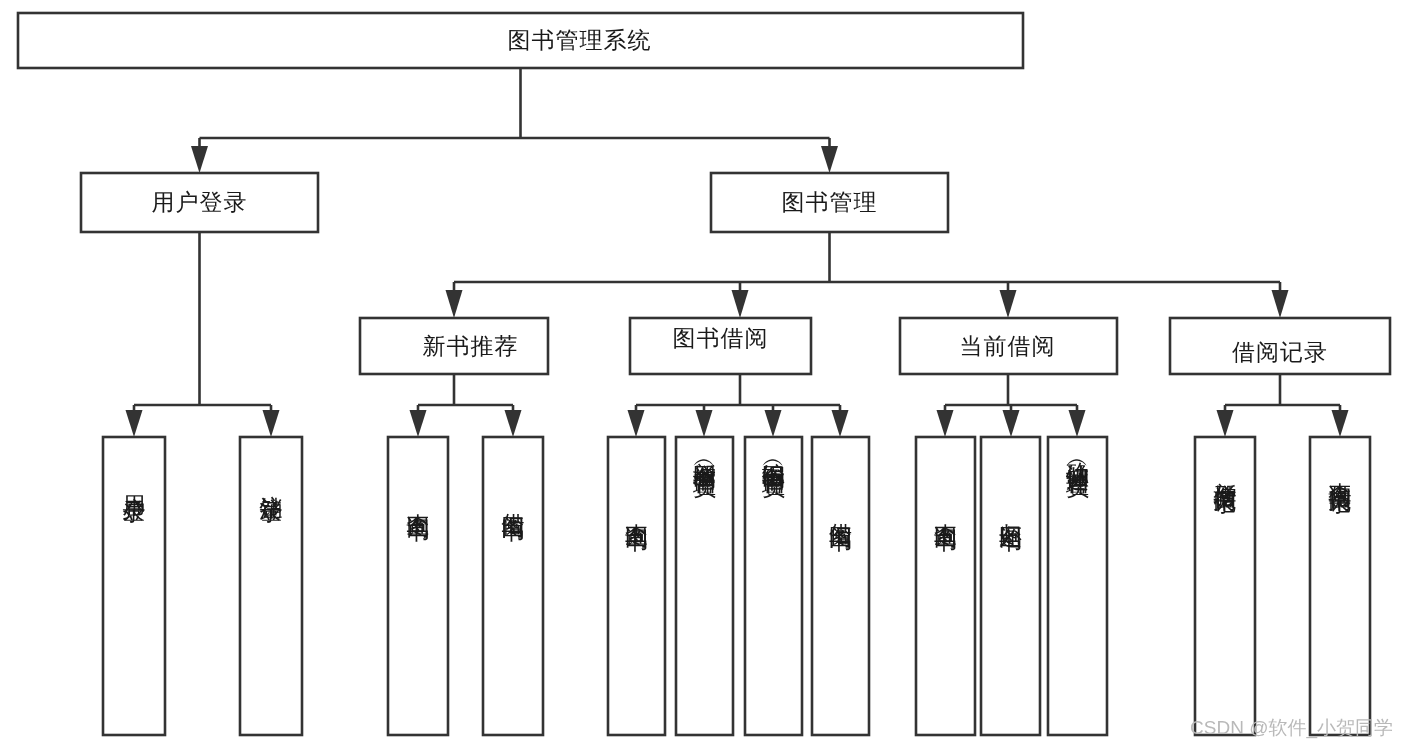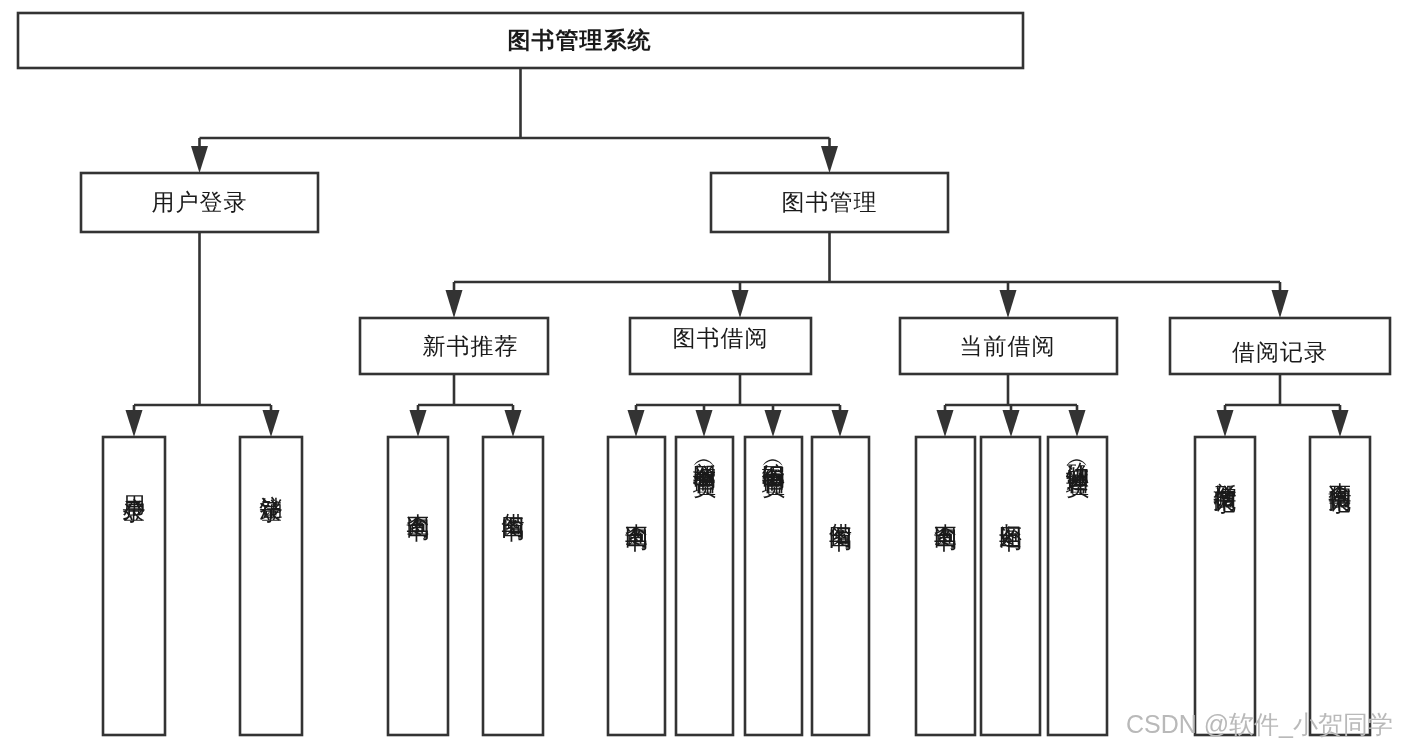--- a/index.html
+++ b/index.html
@@ -69,21 +69,21 @@
     font-size: 23px;
     color: #1a1a1a;
     letter-spacing: 1px;
     white-space: nowrap;
   }
   #watermark {
     position: absolute;
     right: 12px;
     bottom: 6px;
     font-family: "Liberation Sans", "DejaVu Sans", sans-serif;
-    font-size: 25px;
+    font-size: 19px;
     color: #b9b9b9;
     white-space: nowrap;
     pointer-events: none;
     text-align: right;
   }
 </style>
 </head>
 <body>
 
 <div id="diagram-root">
@@ -185,21 +185,21 @@
     <rect class="node-box" x="676" y="437" width="57" height="298"></rect>
     <rect class="node-box" x="745" y="437" width="57" height="298"></rect>
     <rect class="node-box" x="812" y="437" width="57" height="298"></rect>
     <rect class="node-box" x="916" y="437" width="59" height="298"></rect>
     <rect class="node-box" x="981" y="437" width="59" height="298"></rect>
     <rect class="node-box" x="1048" y="437" width="59" height="298"></rect>
     <rect class="node-box" x="1195" y="437" width="60" height="298"></rect>
     <rect class="node-box" x="1310" y="437" width="60" height="298"></rect>
   </svg>
 
-  <div class="hlabel-wrap" style="left:18px; top:13px; width:1123px; height:55px;font-weight:bold;">
+  <div class="hlabel-wrap" style="left:18px; top:13px; width:1123px; height:55px;">
     <span class="hlabel-text">图书管理系统</span>
   </div>
 
   <div class="hlabel-wrap" style="left:81px; top:173px; width:237px; height:59px;">
     <span class="hlabel-text">用户登录</span>
   </div>
 
   <div class="hlabel-wrap" style="left:711px; top:173px; width:237px; height:59px;">
     <span class="hlabel-text">图书管理</span>
   </div>

